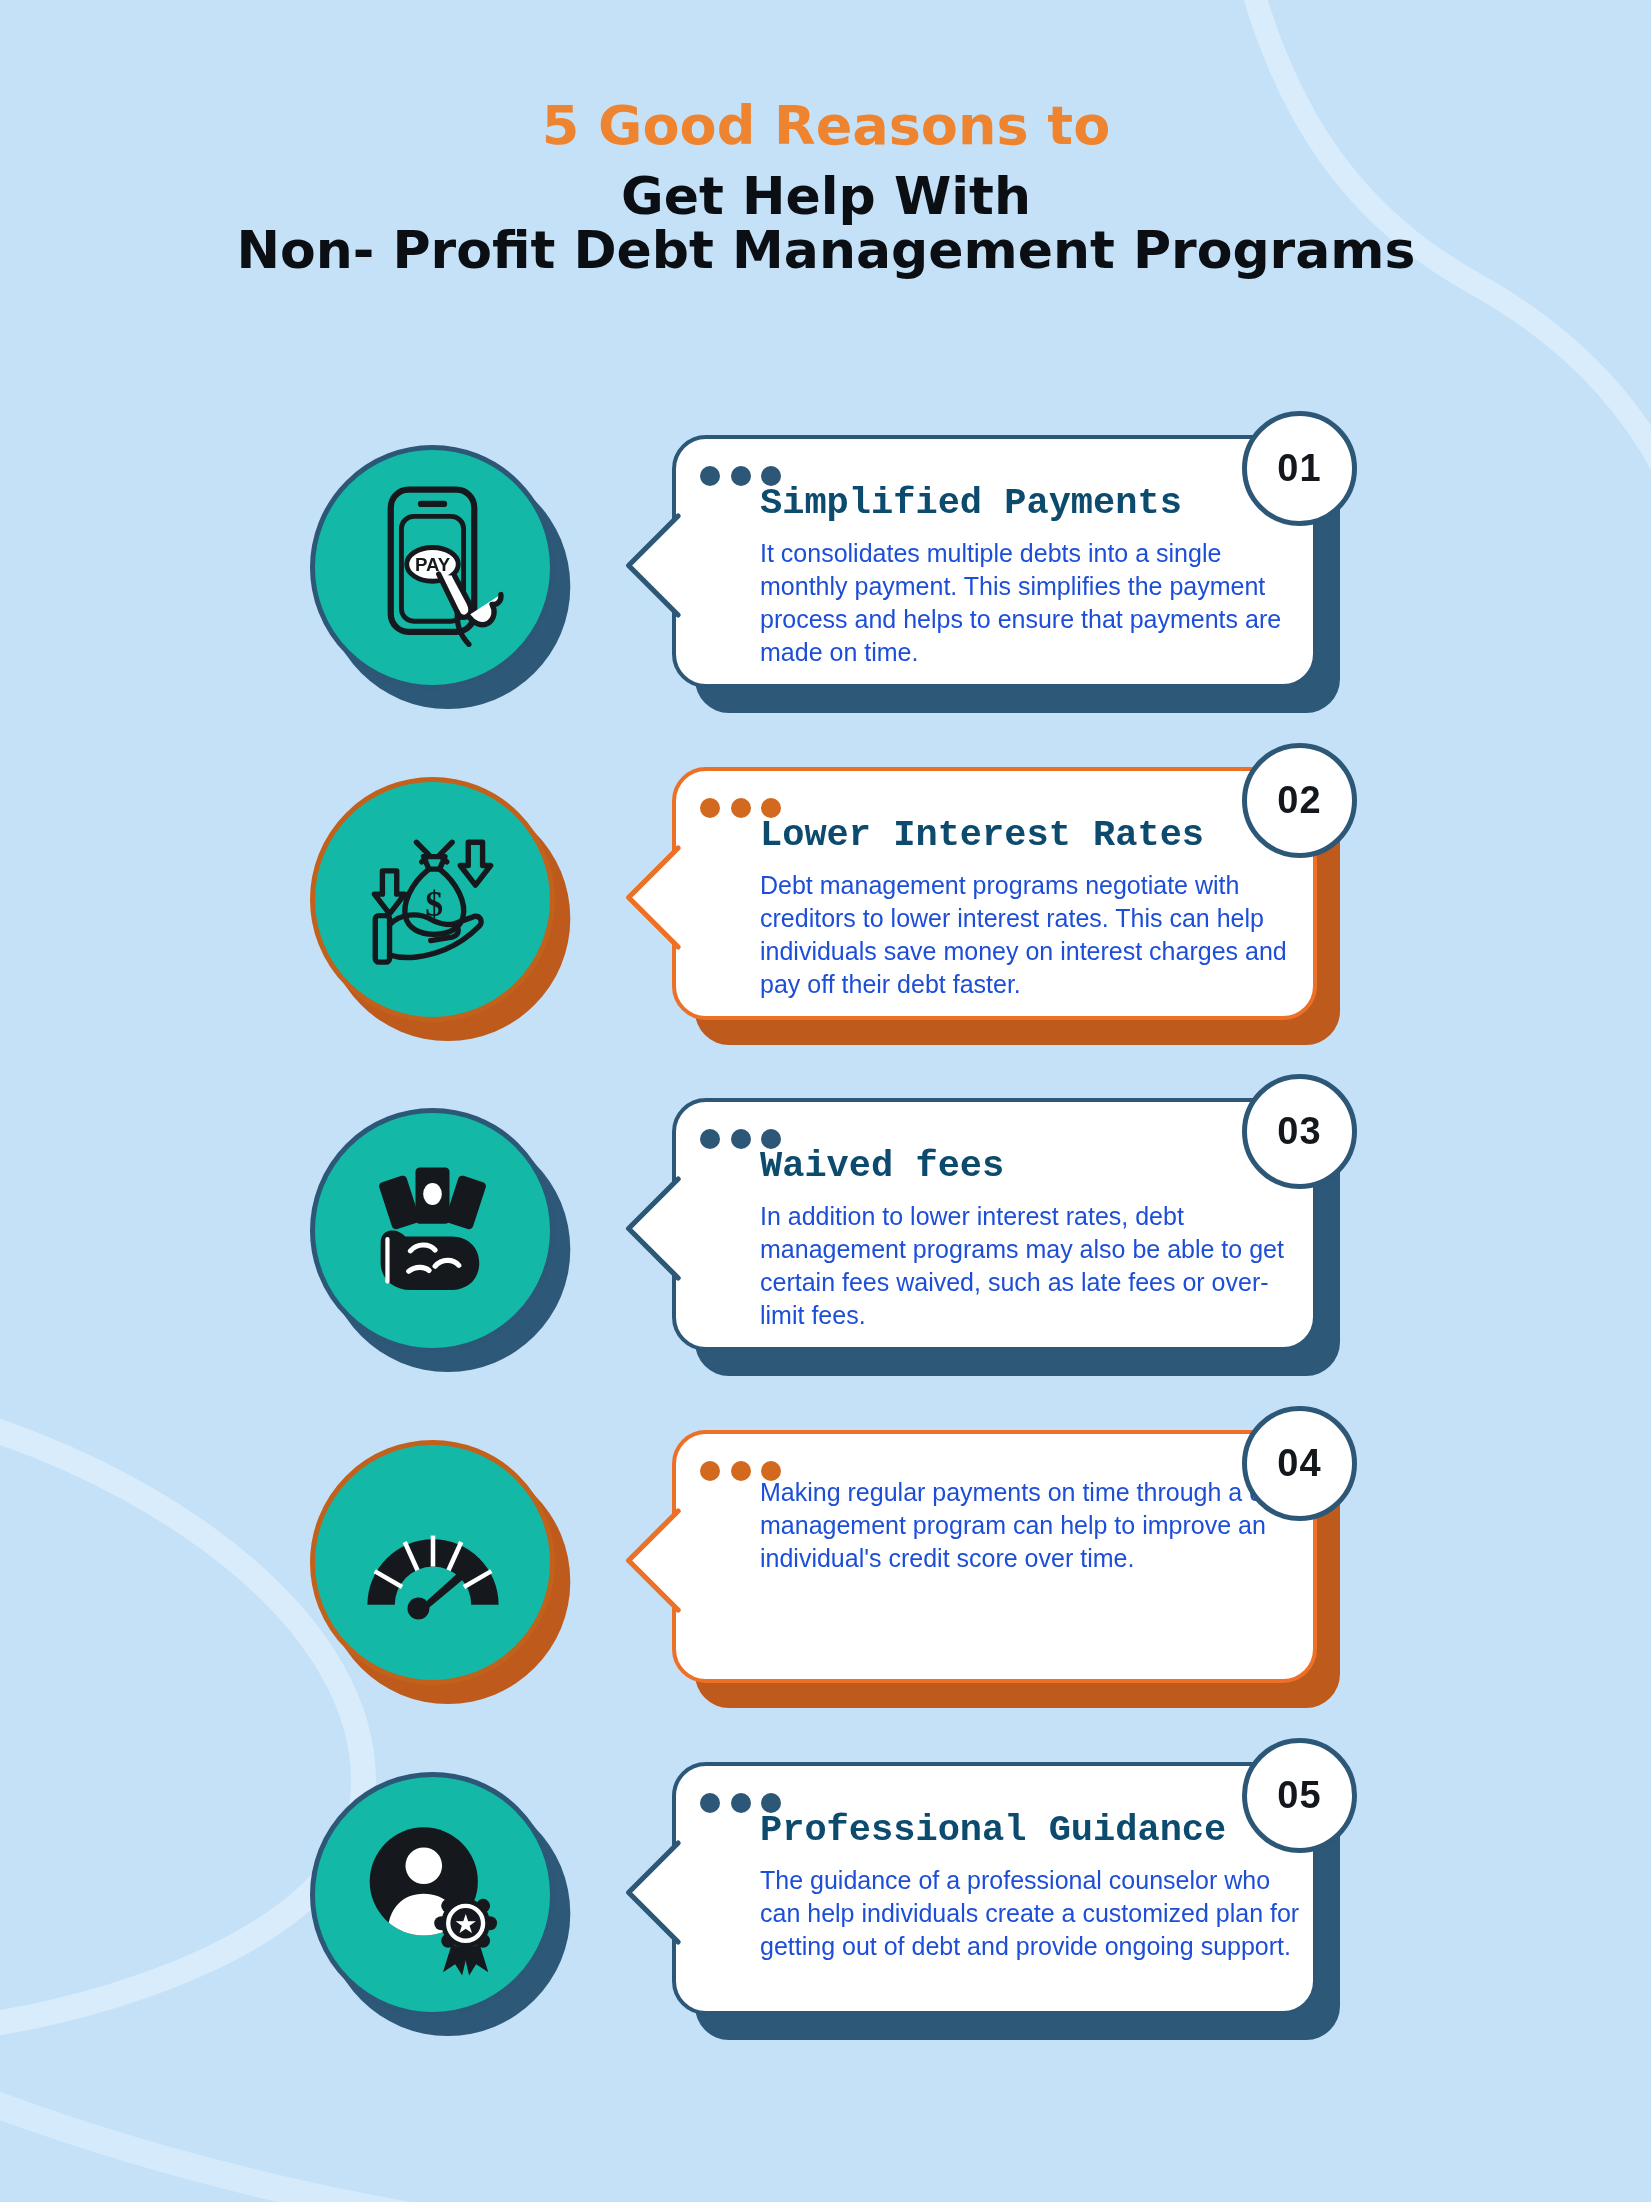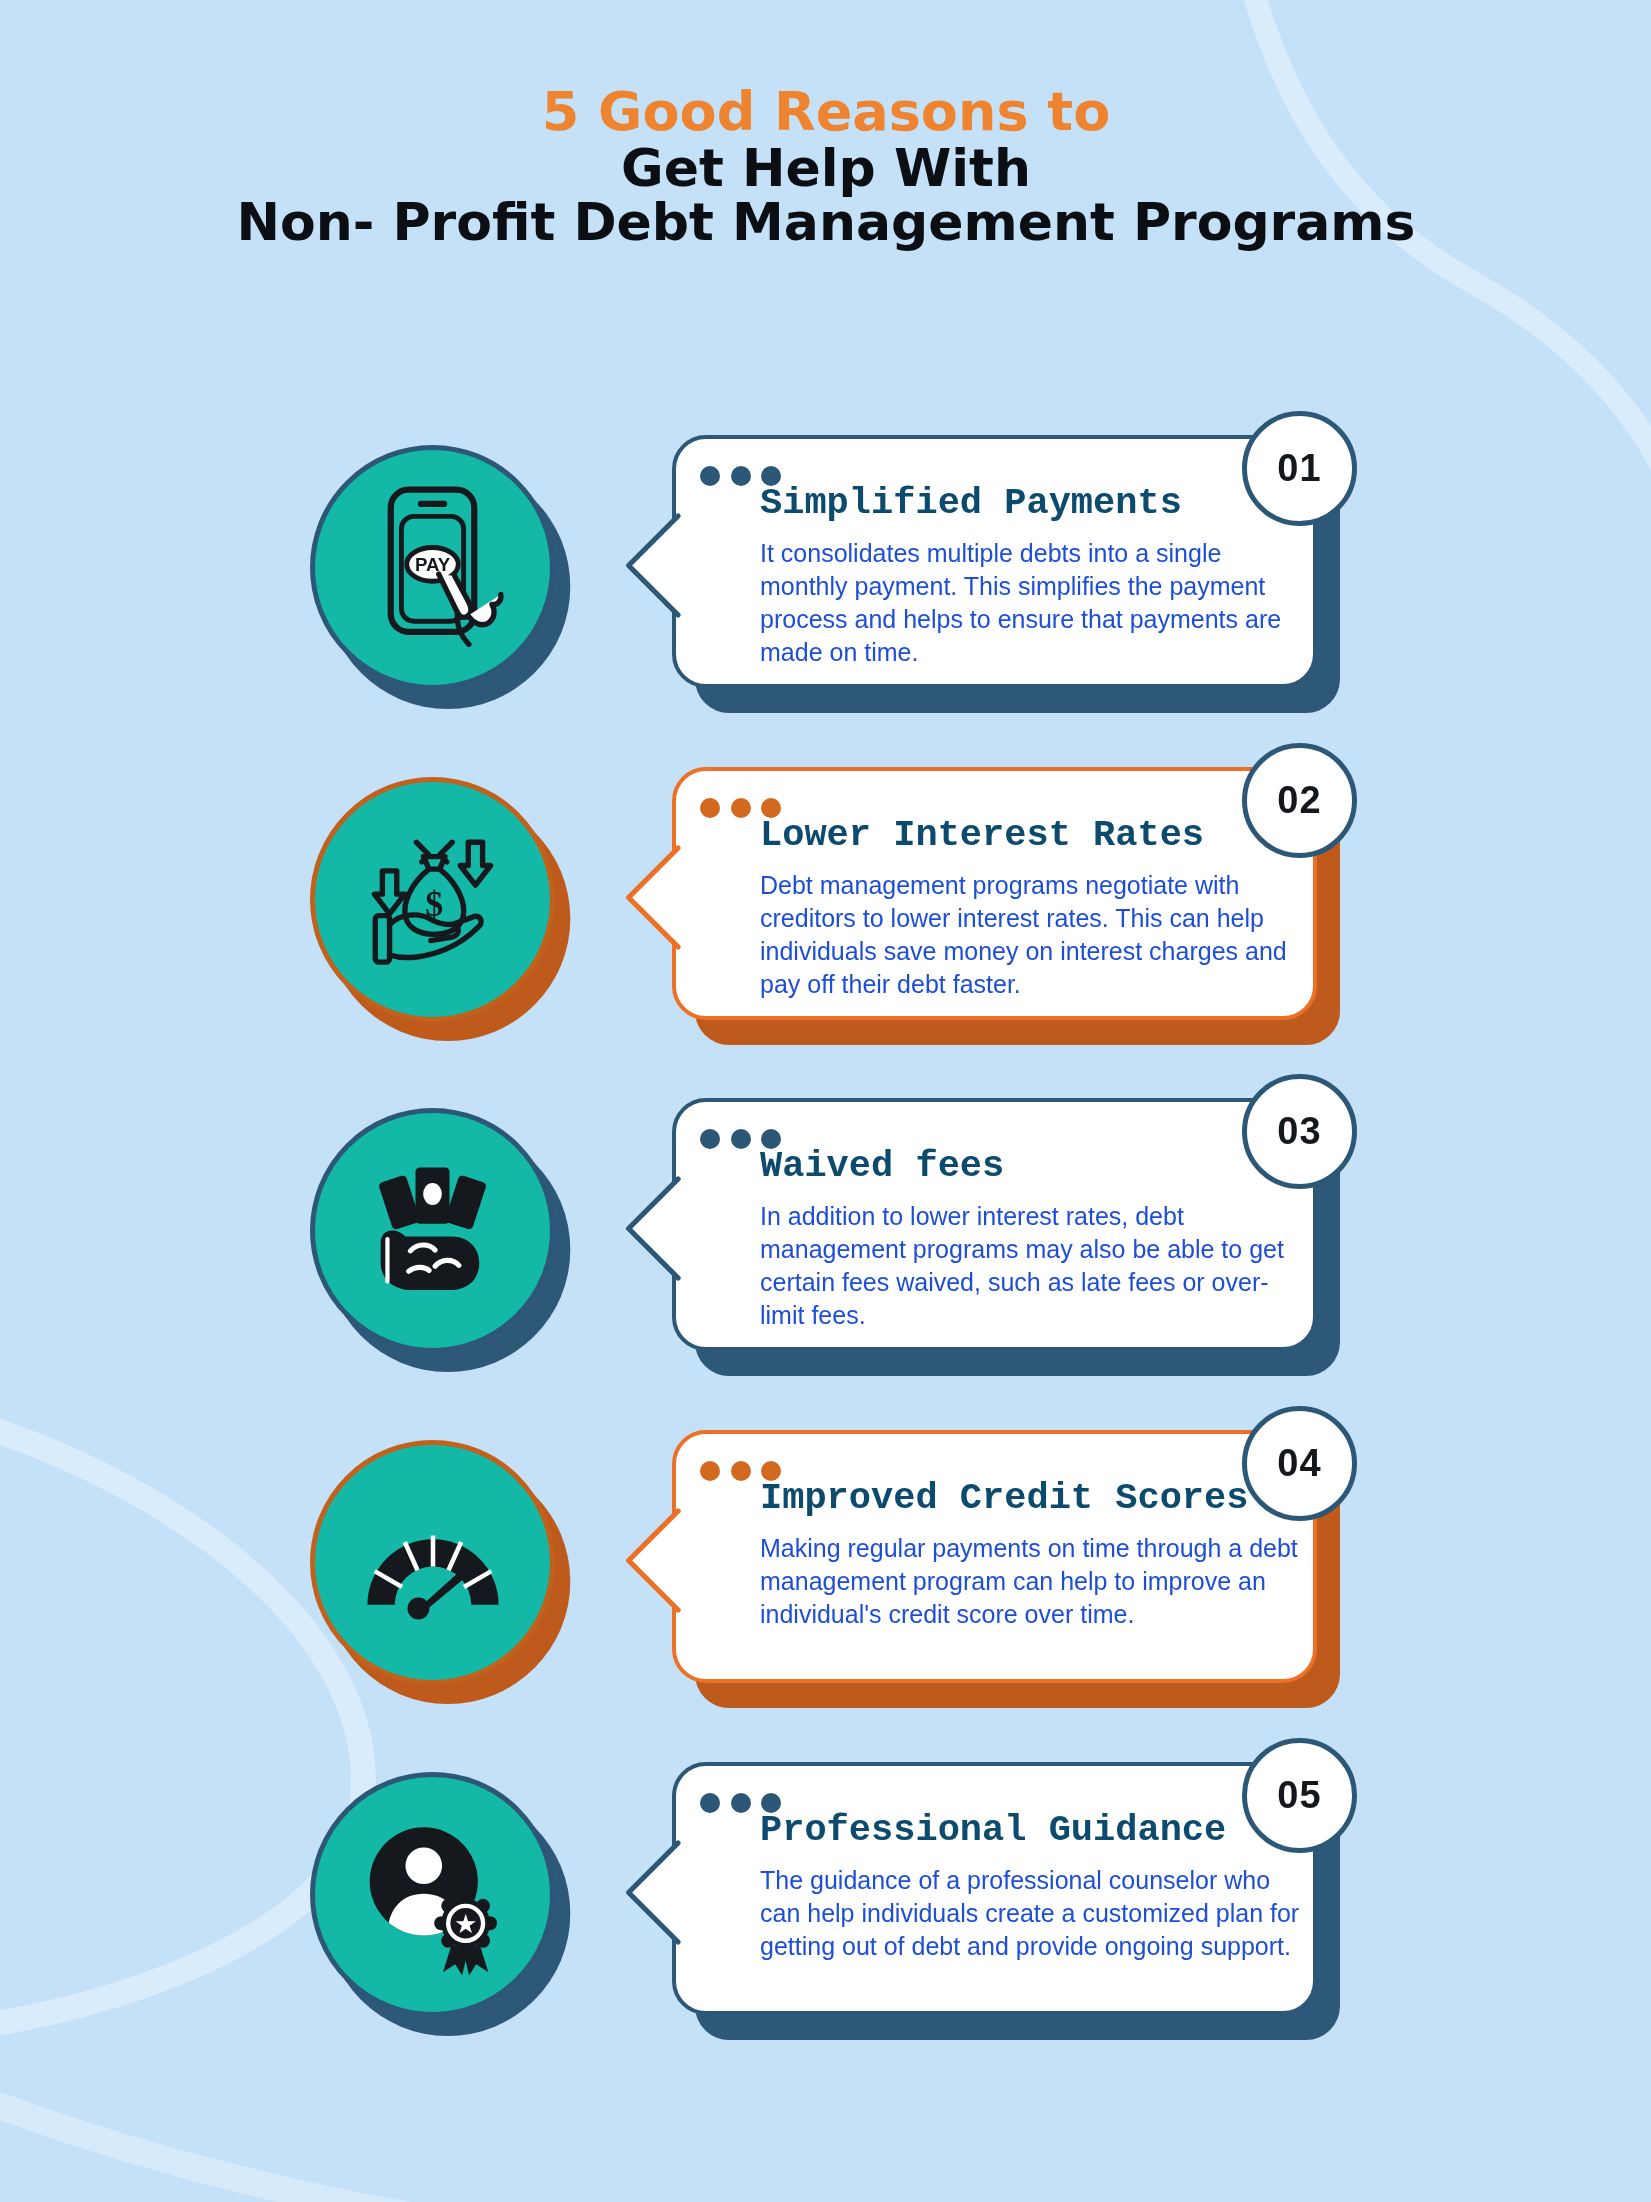--- a/index.html
+++ b/index.html
@@ -7,21 +7,21 @@
     width:1652px;height:2202px;position:relative;overflow:hidden;
     background:#c4e1f8;
     font-family:"Liberation Sans",sans-serif;
   }
   
   .bg-waves{position:absolute;inset:0;z-index:0;}
   
   .title-block{position:absolute;top:82px;left:0;width:1652px;text-align:center;z-index:2;}
   .title-accent{
     font-family:"DejaVu Sans",sans-serif;font-weight:800;font-size:54px;line-height:55px;
-    color:#ef8430;letter-spacing:0px;margin:2px;
+    color:#ef8430;letter-spacing:0px;margin:16px;
   }
   .title-main{
     font-family:"DejaVu Sans",sans-serif;font-weight:800;font-size:52px;line-height:54px;
     color:#0b0f14;margin:0;
   }
   
   .row{position:absolute;left:0;width:1652px;height:287px;z-index:1;}
   .row.navy{ --accent:#2d5777; --shadow:#2e5878; --circle:#2d5777; --dot:#2d5777;}
   .row.orange{--accent:#ed7027; --shadow:#bd5a1c; --circle:#c2611c; --dot:#d2691e;}
   .row-1{top:435px;} .row-2{top:767px;} .row-3{top:1098px;} .row-4{top:1430px;} .row-5{top:1762px;}
@@ -192,21 +192,20 @@
       <polygon points="60,2 8,55 60,108" fill="#fff"></polygon>
       <path d="M60,3 L8,55 L60,107" fill="none" stroke="#ed7027" stroke-width="5.5" stroke-linejoin="round" stroke-linecap="round"></path>
     </svg>
     <div class="dots">
       <span class="dot"></span>
         <span class="dot"></span>
         <span class="dot"></span>
     </div>
     <div class="badge">04</div>
     <div class="card-text">
-      <h3 class="card-title">Improved Credit Scores</h3>
       <p class="card-body">Making regular payments on time through a debt management program can help to improve an individual's credit score over time.</p>
     </div>
   </div>
 </div>
 
 <div class="row navy row-5">
   <div class="icon-circle">
     <svg width="157" height="163" viewBox="0 0 180 186">
       <defs>
           <clipPath id="avclip">

